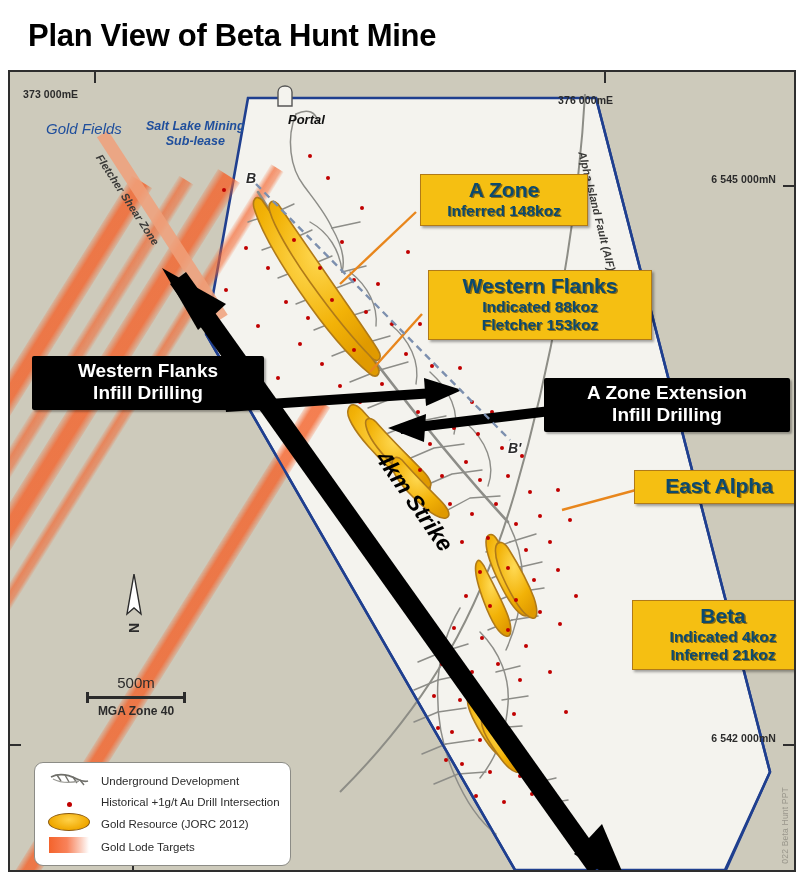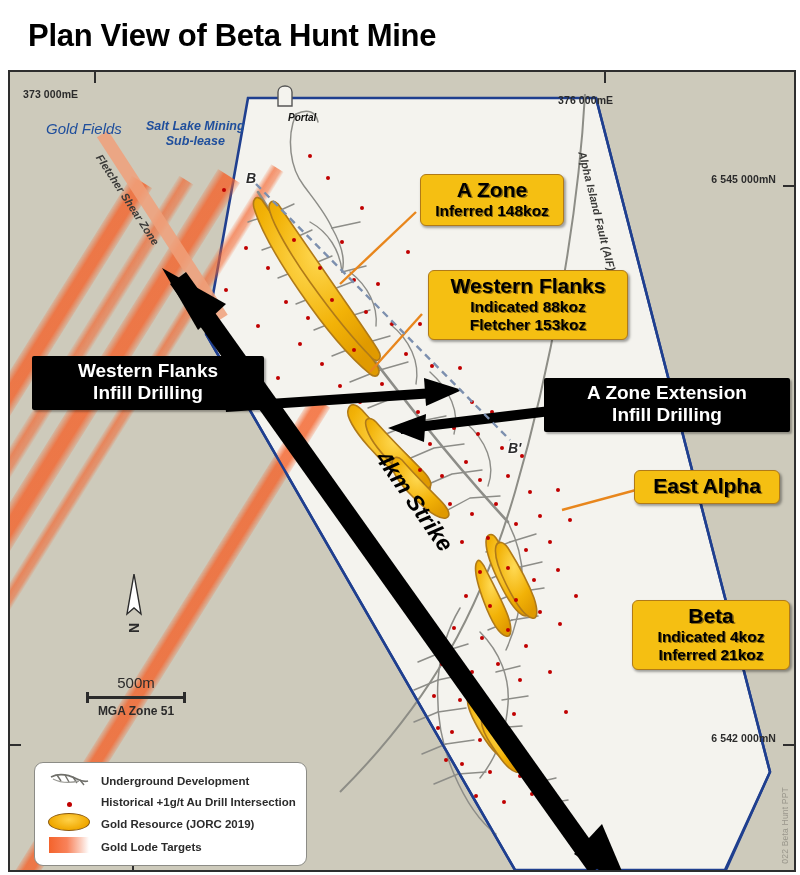--- a/index.html
+++ b/index.html
@@ -36,39 +36,39 @@
   }
   
   .maplabel{position:absolute;white-space:nowrap;}
   .lease-label{
     color:#1f4e9c;font-size:12.5px;font-weight:bold;font-style:italic;
     text-align:center;line-height:15px;margin-top:27px;
   }
   .goldfields-label{
     color:#1f4e9c;font-size:15px;font-weight:normal;font-style:italic;
   }
-  .portal-label{color:#111;font-size:10px;font-weight:bold;font-style:italic;}
+  .portal-label{color:#111;font-size:13px;font-weight:bold;font-style:italic;}
   .rot-label{
     color:#3a3a38;font-size:11px;font-weight:bold;font-style:italic;
     transform-origin:0 0;
   }
   .strike-label{
     color:#000;font-size:23px;font-weight:bold;font-style:italic;
     transform-origin:0 0;letter-spacing:0px;
   }
   .sec-label{
     color:#2b2b2b;font-size:14px;font-weight:bold;font-style:italic;
     text-shadow:0 0 3px #fff,0 0 3px #fff,0 0 2px #fff;
   }
   
   .callout{
     position:absolute;background:#f5bf12;border:1.6px solid #b07a18;
-    border-radius:6px;padding:3px 8px 5px;text-align:center;
+    border-radius:0;padding:3px 20px 5px;text-align:center;
     box-shadow:1.5px 2px 2.5px rgba(0,0,0,.35);
-    color:#000000;
+    color:#0c4a6e;
   }
   .callout .c-title{
     font-size:21px;font-weight:bold;line-height:24px;
     text-shadow:1.4px 1.4px 0 #8a6a10;
   }
   .callout .c-line{
     font-size:15.5px;font-weight:bold;line-height:18px;
     text-shadow:1.2px 1.2px 0 #8a6a10;
   }
   
@@ -76,21 +76,21 @@
     position:absolute;background:#000;color:#fff;text-align:center;
     padding:4px 12px 6px;border-radius:2px;
     font-size:19px;font-weight:bold;line-height:22px;
     box-shadow:2px 2px 2px rgba(0,0,0,.3);
   }
   
   #legend{
     position:absolute;background:#fff;border:1.4px solid #8c8c86;
     border-radius:9px;padding:7px 10px 7px 8px;
   }
-  #legend table{border-collapse:collapse;font-weight:bold;}
+  #legend table{border-collapse:collapse;}
   #legend td{padding:1px 0;vertical-align:middle;}
   #legend td.sym{width:52px;text-align:center;}
   #legend td.txt{
     font-size:11.5px;color:#2b2b2b;padding-left:6px;white-space:nowrap;
     font-family:"Liberation Sans", sans-serif;
   }
   .leg-dot{display:inline-block;width:5px;height:5px;border-radius:50%;background:#c00000;}
   .leg-ellipse{display:inline-block;width:40px;height:16px;border-radius:50%;
     background:radial-gradient(ellipse at 50% 35%, #ffd24a 0%, #f0a800 70%);
     border:1.5px solid #8a5a12;}
@@ -446,21 +446,21 @@
     <div class="nlab">N</div>
   </div>
 
   <div id="scalebar" style="left:76px;top:558px;width:100px;margin-top:44px;">
     <div class="dist">500m</div>
     <div class="bar">
       <span class="line"></span>
       <span class="cap" style="left:0;"></span>
       <span class="cap" style="right:0;"></span>
     </div>
-    <div class="zone">MGA Zone 51</div>
+    <div class="zone">MGA Zone 40</div>
   </div>
 
   <div id="legend" style="left:24px;top:690px;">
     <table>
       <tbody>
           <tr>
         <td class="sym">
           <svg width="44" height="16" viewBox="0 0 44 16">
             <path d="M4,6 C12,2 22,4 30,8 C34,10 38,11 41,10" fill="none" stroke="#6f6f6a" stroke-width="1.6"></path>
             <path d="M10,4 L14,10 M18,4 L22,11 M26,6 L30,12 M33,9 L37,14" stroke="#6f6f6a" stroke-width="1.4" fill="none"></path>
@@ -468,21 +468,21 @@
           </svg>
         </td>
         <td class="txt">Underground Development</td>
       </tr>
       <tr>
         <td class="sym"><span class="leg-dot"></span></td>
         <td class="txt">Historical +1g/t Au Drill Intersection</td>
       </tr>
       <tr>
         <td class="sym"><span class="leg-ellipse"></span></td>
-        <td class="txt">Gold Resource (JORC 2019)</td>
+        <td class="txt">Gold Resource (JORC 2012)</td>
       </tr>
       <tr>
         <td class="sym"><span class="leg-grad"></span></td>
         <td class="txt">Gold Lode Targets</td>
       </tr>
     </tbody>
       </table>
   </div>
 
   <div id="watermark">022 Beta Hunt PPT</div>

